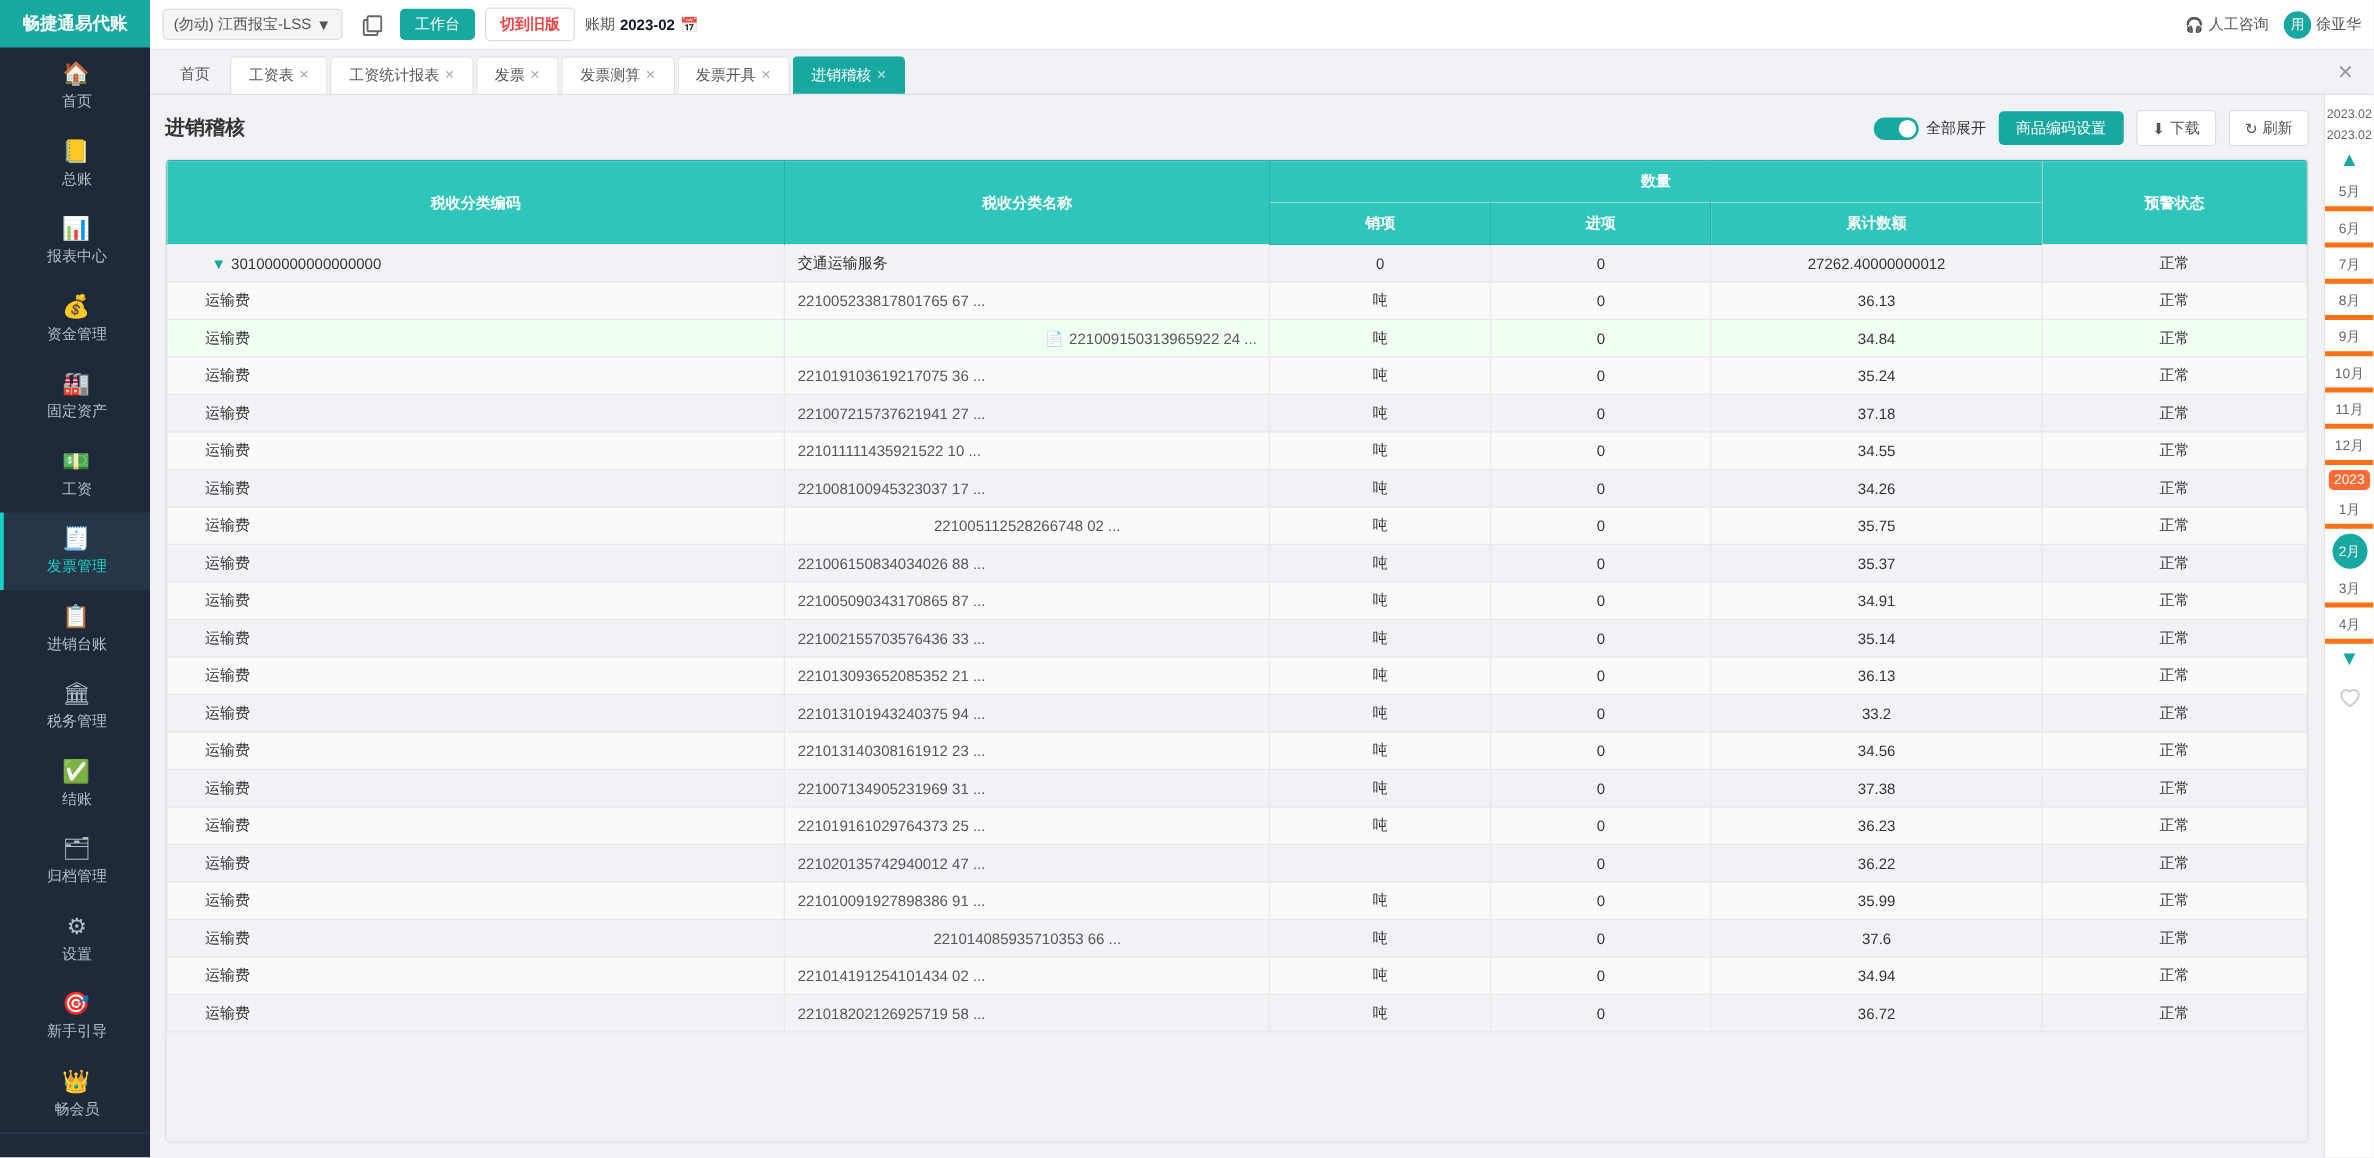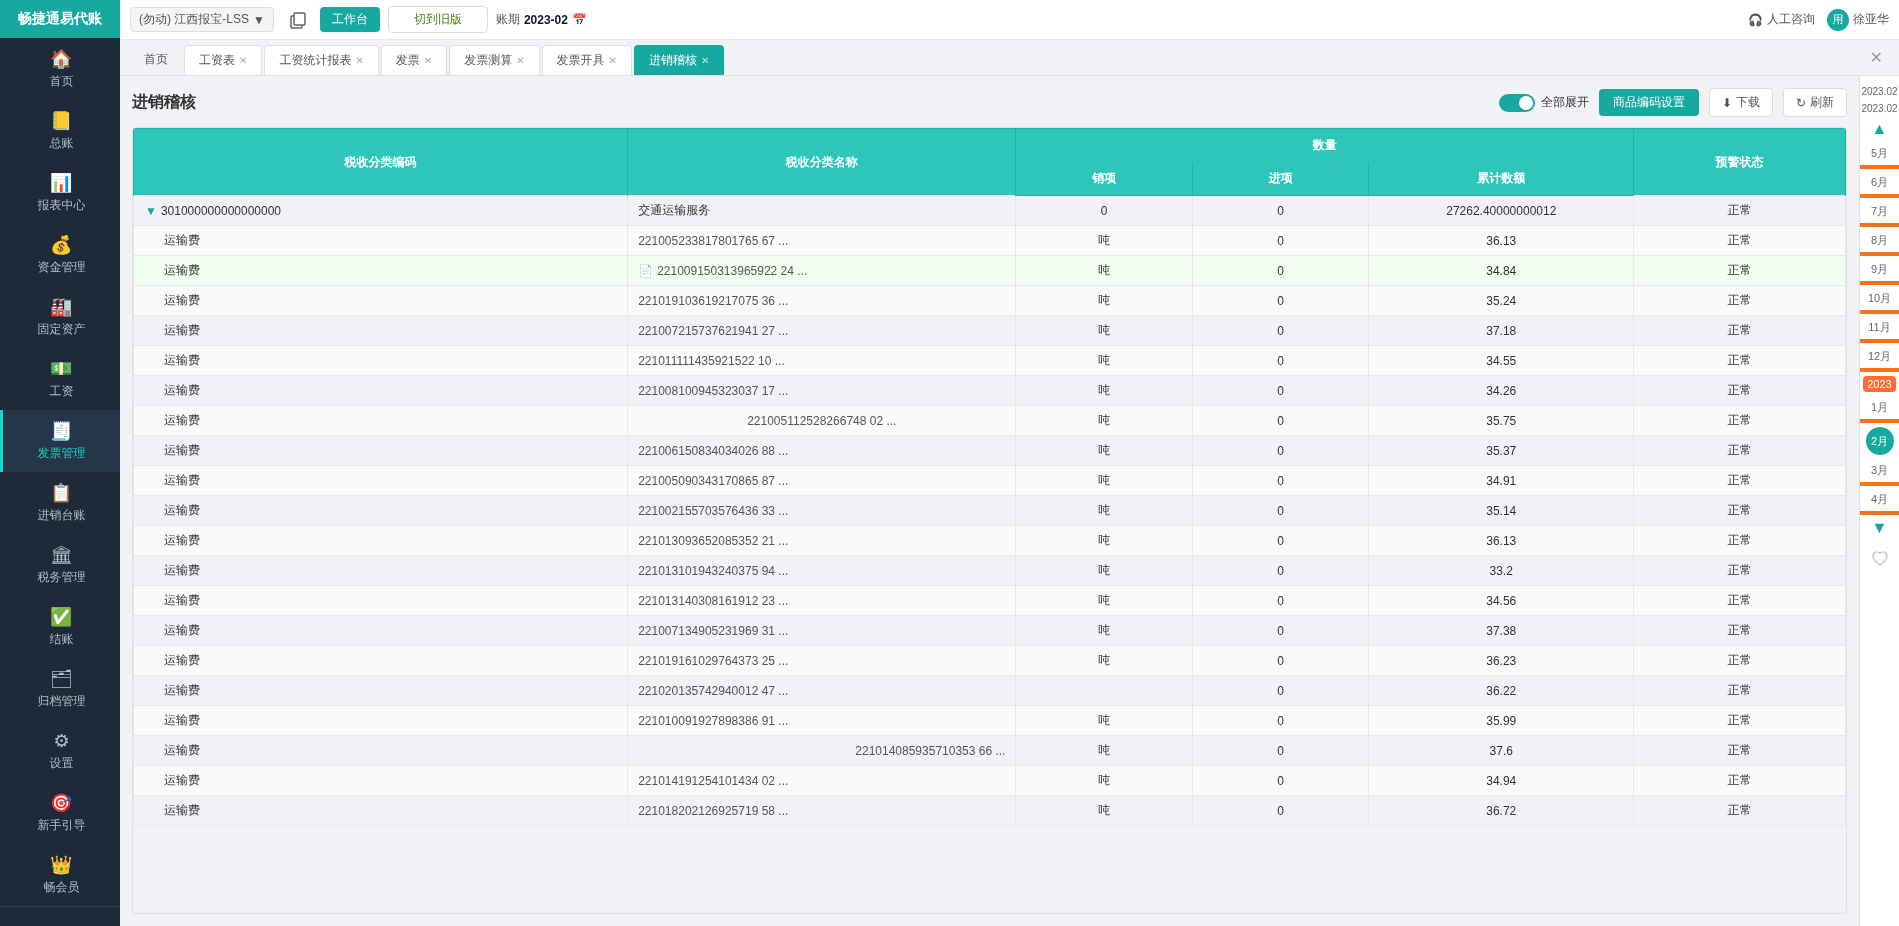--- a/index.html
+++ b/index.html
@@ -82,26 +82,27 @@
       background: #17a9a0;
       color: #fff;
       border: none;
       border-radius: 4px;
       padding: 4px 12px;
       font-size: 12px;
       cursor: pointer;
     }
     .topbar-btn-outline {
       background: #fff;
-      color: #4d7c0f;
+      color: #ef4444;
       border: 1px solid #ddd;
       border-radius: 4px;
-      padding: 4px 25px;
-      font-size: 12px;
-      cursor: pointer;
+      padding: 4px 11px;
+      font-size: 12px;
+      cursor: pointer;
+      font-weight: bold;
     }
     .topbar-period {
       display: flex;
       align-items: center;
       gap: 4px;
       font-size: 12px;
       color: #555;
     }
     .topbar-right {
       margin-left: auto;
@@ -476,42 +477,42 @@
               <th rowspan="2" style="min-width:120px;">预警状态</th>
             </tr>
             <tr>
               <th style="min-width:100px;">销项</th>
               <th style="min-width:100px;">进项</th>
               <th style="min-width:150px;">累计数额</th>
             </tr>
           </thead>
           <tbody id="table-body">
           <tr>
-      <td class="tax-code-col" style="padding-left:11px;">
+      <td class="tax-code-col" style="padding-left:35px;">
         <span style="color:#17a9a0; margin-right:4px;">▼</span>301000000000000000
       </td>
       <td class="tax-name-col">交通运输服务</td>
       <td>0</td>
       <td>0</td>
       <td>27262.40000000012</td>
       <td class="status-normal">正常</td>
     </tr>
               <tr>
       <td class="tax-code-col" style="padding-left:30px;">运输费</td>
       <td style="text-align:left; color:#555;">
         221005233817801765 67 ...
       </td>
       <td>吨</td>
       <td>0</td>
       <td>36.13</td>
       <td class="status-normal">正常</td>
     </tr>
               <tr class="highlighted">
       <td class="tax-code-col" style="padding-left:30px;">运输费</td>
-      <td style="text-align:left; color:#555;">
+      <td style="text-align:right; color:#555;">
         <span style="color:#17a9a0; margin-right:4px;">📄</span>221009150313965922 24 ...
       </td>
       <td>吨</td>
       <td>0</td>
       <td>34.84</td>
       <td class="status-normal">正常</td>
     </tr>
               <tr>
       <td class="tax-code-col" style="padding-left:30px;">运输费</td>
       <td style="text-align:left; color:#555;">
@@ -657,21 +658,21 @@
       <td style="text-align:left; color:#555;">
         221010091927898386 91 ...
       </td>
       <td>吨</td>
       <td>0</td>
       <td>35.99</td>
       <td class="status-normal">正常</td>
     </tr>
               <tr>
       <td class="tax-code-col" style="padding-left:30px;">运输费</td>
-      <td style="text-align:right; color:#555;">
+      <td style="text-align:center; color:#555;">
         221014085935710353 66 ...
       </td>
       <td>吨</td>
       <td>0</td>
       <td>37.6</td>
       <td class="status-normal">正常</td>
     </tr>
               <tr>
       <td class="tax-code-col" style="padding-left:30px;">运输费</td>
       <td style="text-align:left; color:#555;">

